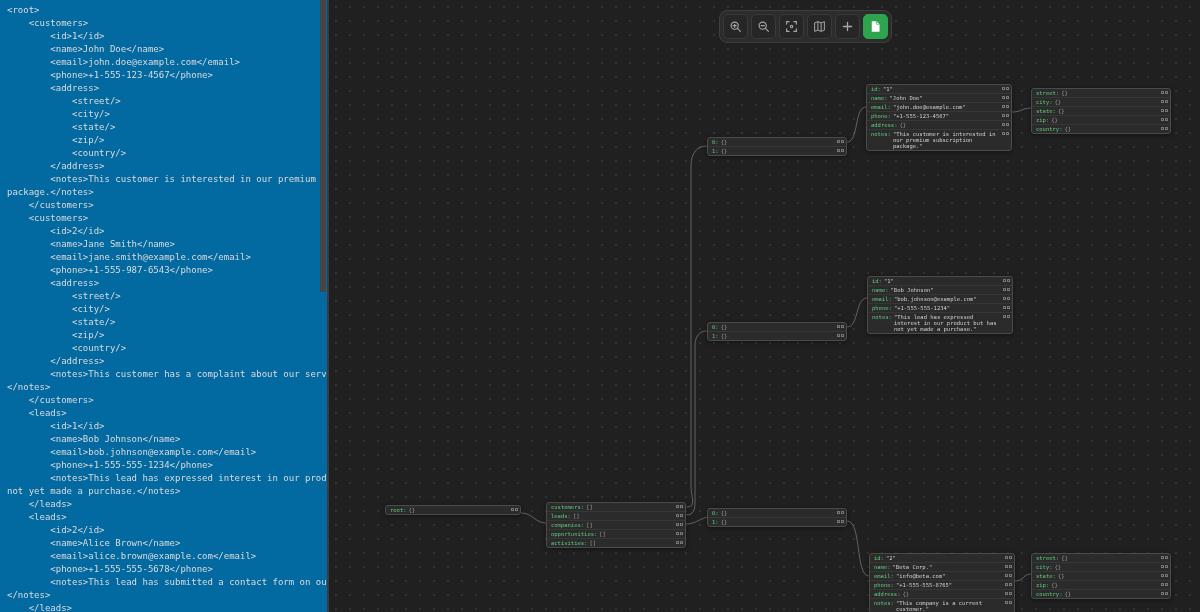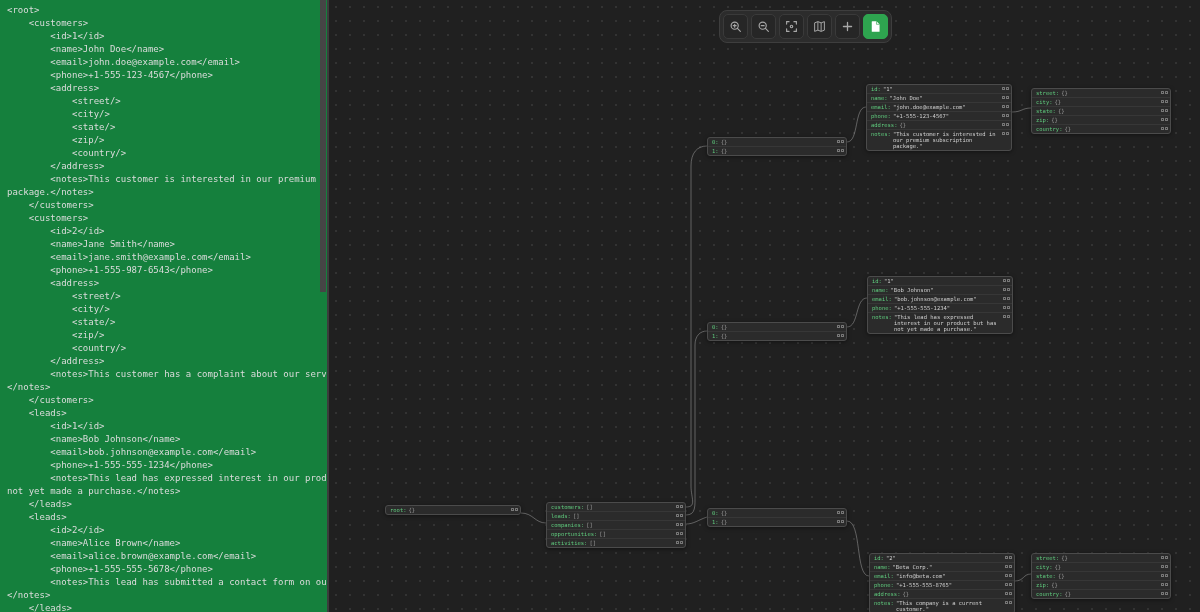--- a/index.html
+++ b/index.html
@@ -1,20 +1,20 @@
 <!DOCTYPE html>
 <html><head>
 <meta charset="utf-8">
 <style>
   * { margin:0; padding:0; box-sizing:border-box; }
   html,body { width:1200px; height:612px; overflow:hidden; background:#181818; font-family:"DejaVu Sans", sans-serif; }
   #app { width:1200px; height:612px; display:flex; position:relative; overflow:hidden; }
 
   
-  .editor-pane { width:329px; height:612px; flex:none; position:relative; background:#15803d; border-right:2px solid #3c3c3c; }
+  .editor-pane { width:329px; height:612px; flex:none; position:relative; background:#0369a1; border-right:2px solid #3c3c3c; }
   .code { position:absolute; inset:0; padding:4px 10px 0 7px; font-family:"DejaVu Sans Mono", monospace; font-size:9px; line-height:13px; color:#dcdcdc; white-space:pre; overflow:hidden; }
   .scrollbar { position:absolute; right:1px; top:0; width:6px; height:612px; }
   .scroll-thumb { position:absolute; top:0; left:0; width:6px; height:292px; background:#454545; }
 
   
   .canvas-pane { flex:1; position:relative; overflow:hidden; background:#202020;
     background-image: radial-gradient(rgba(255,255,255,0.085) 1px, transparent 1.3px);
     background-size: 14px 14px; }
   .edges { position:absolute; left:0; top:0; width:872px; height:612px; pointer-events:none; }
   .edges path { stroke:rgba(205,205,205,0.38); stroke-width:1; fill:none; }

